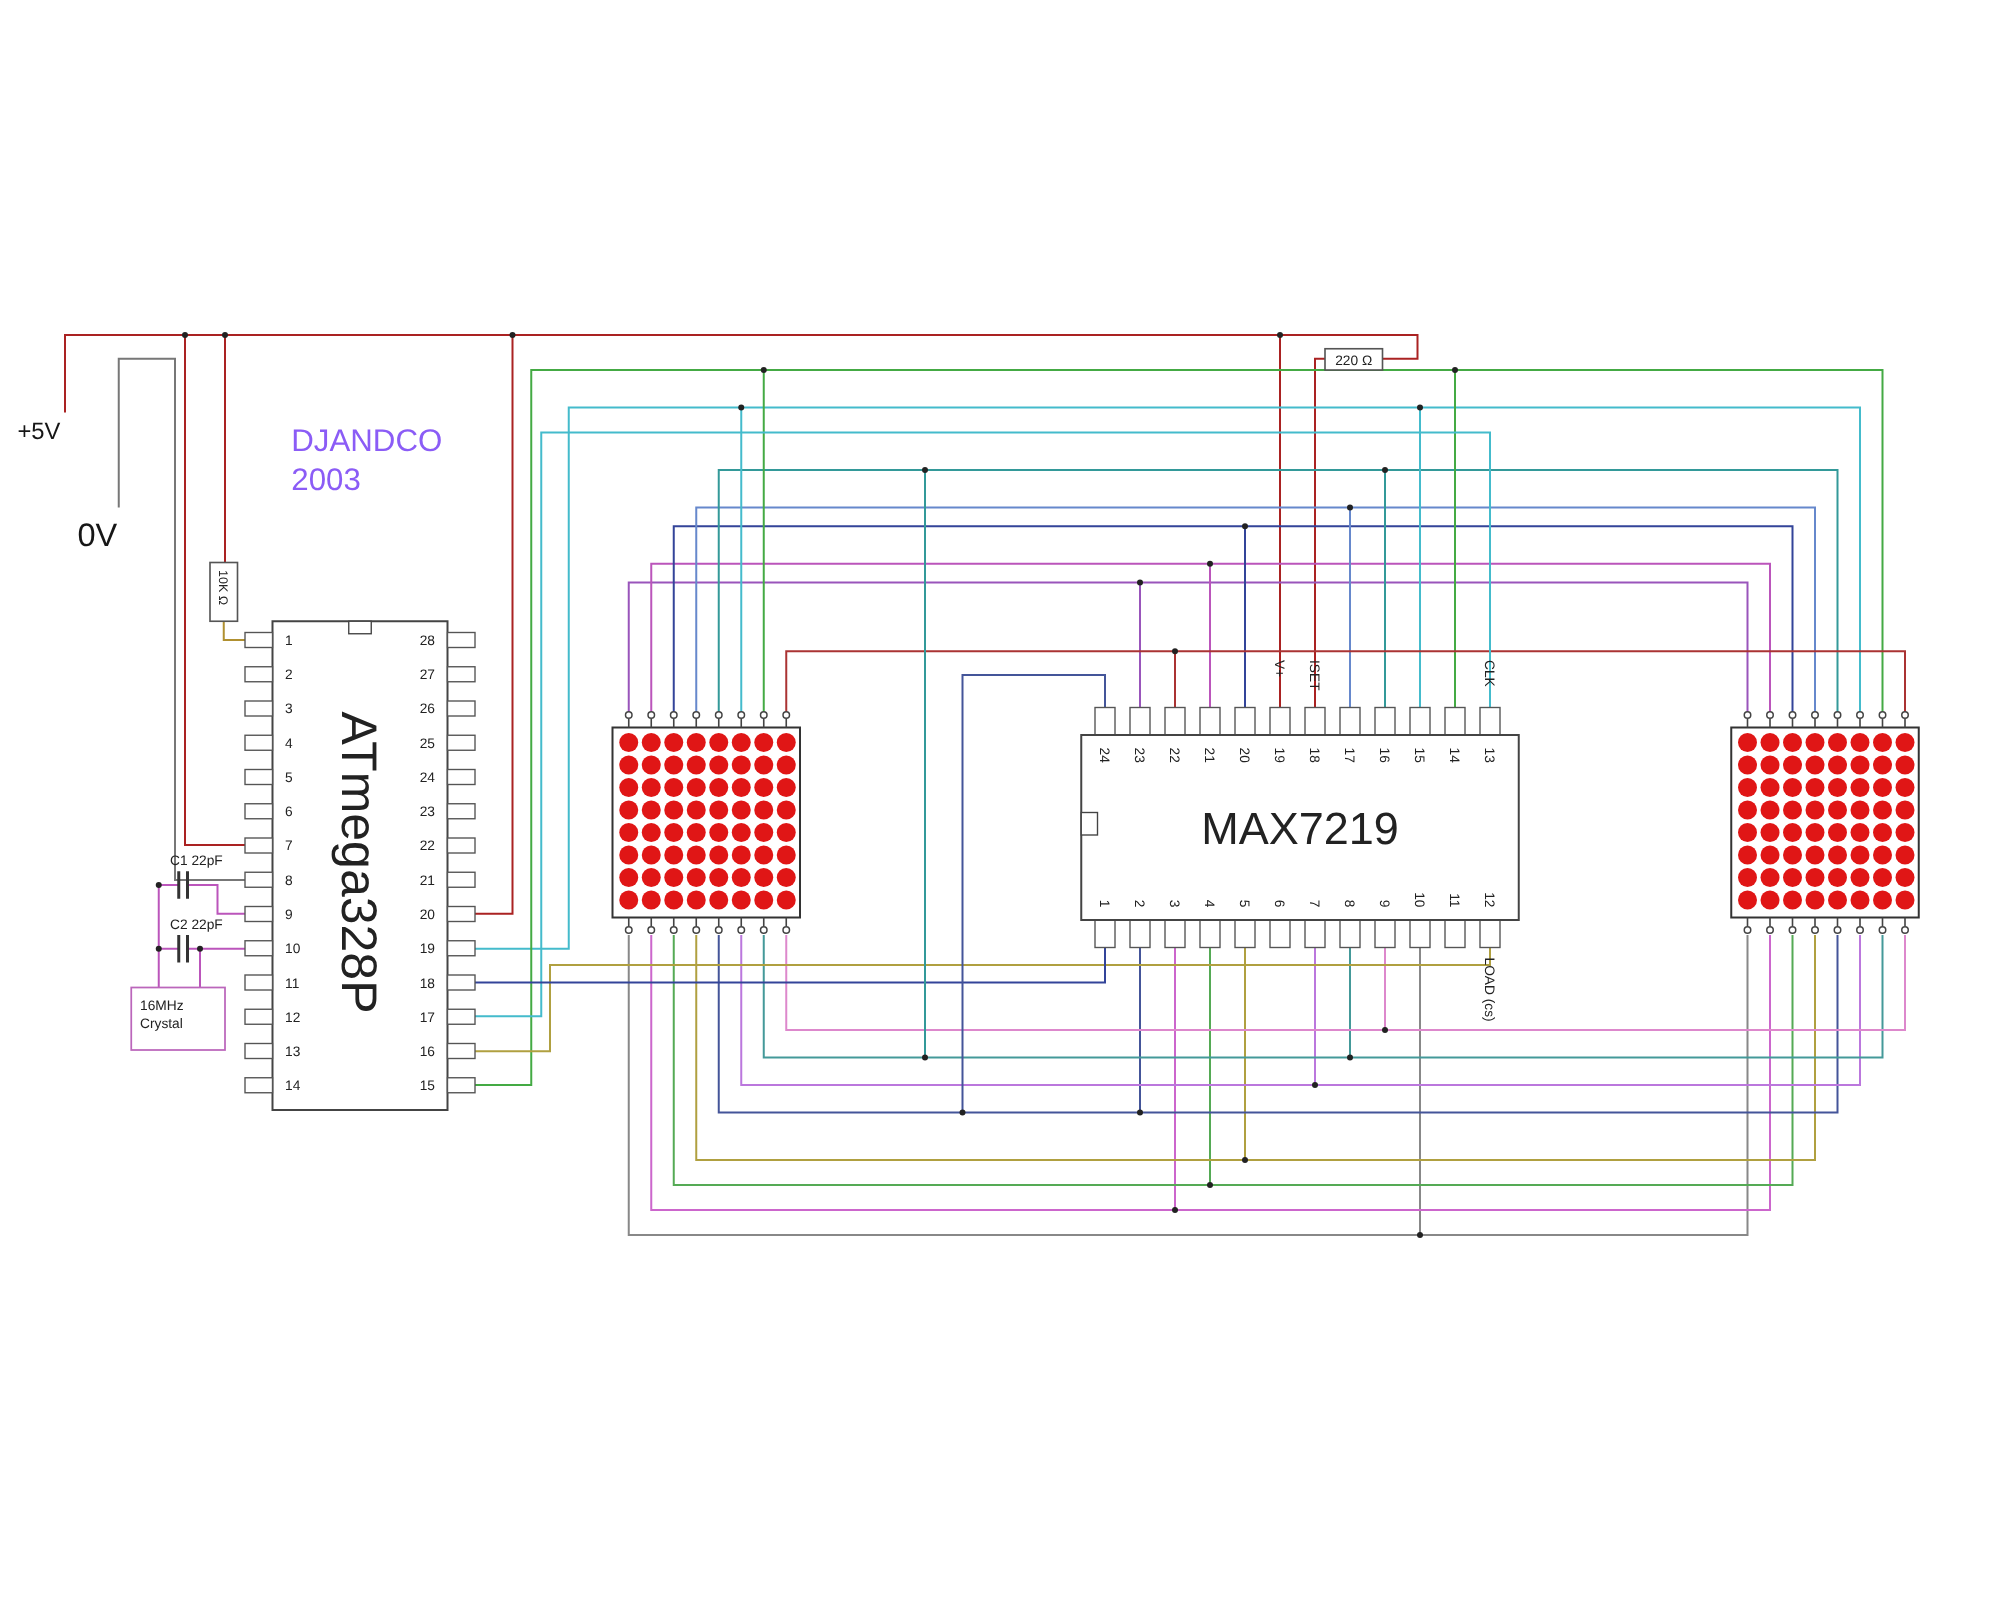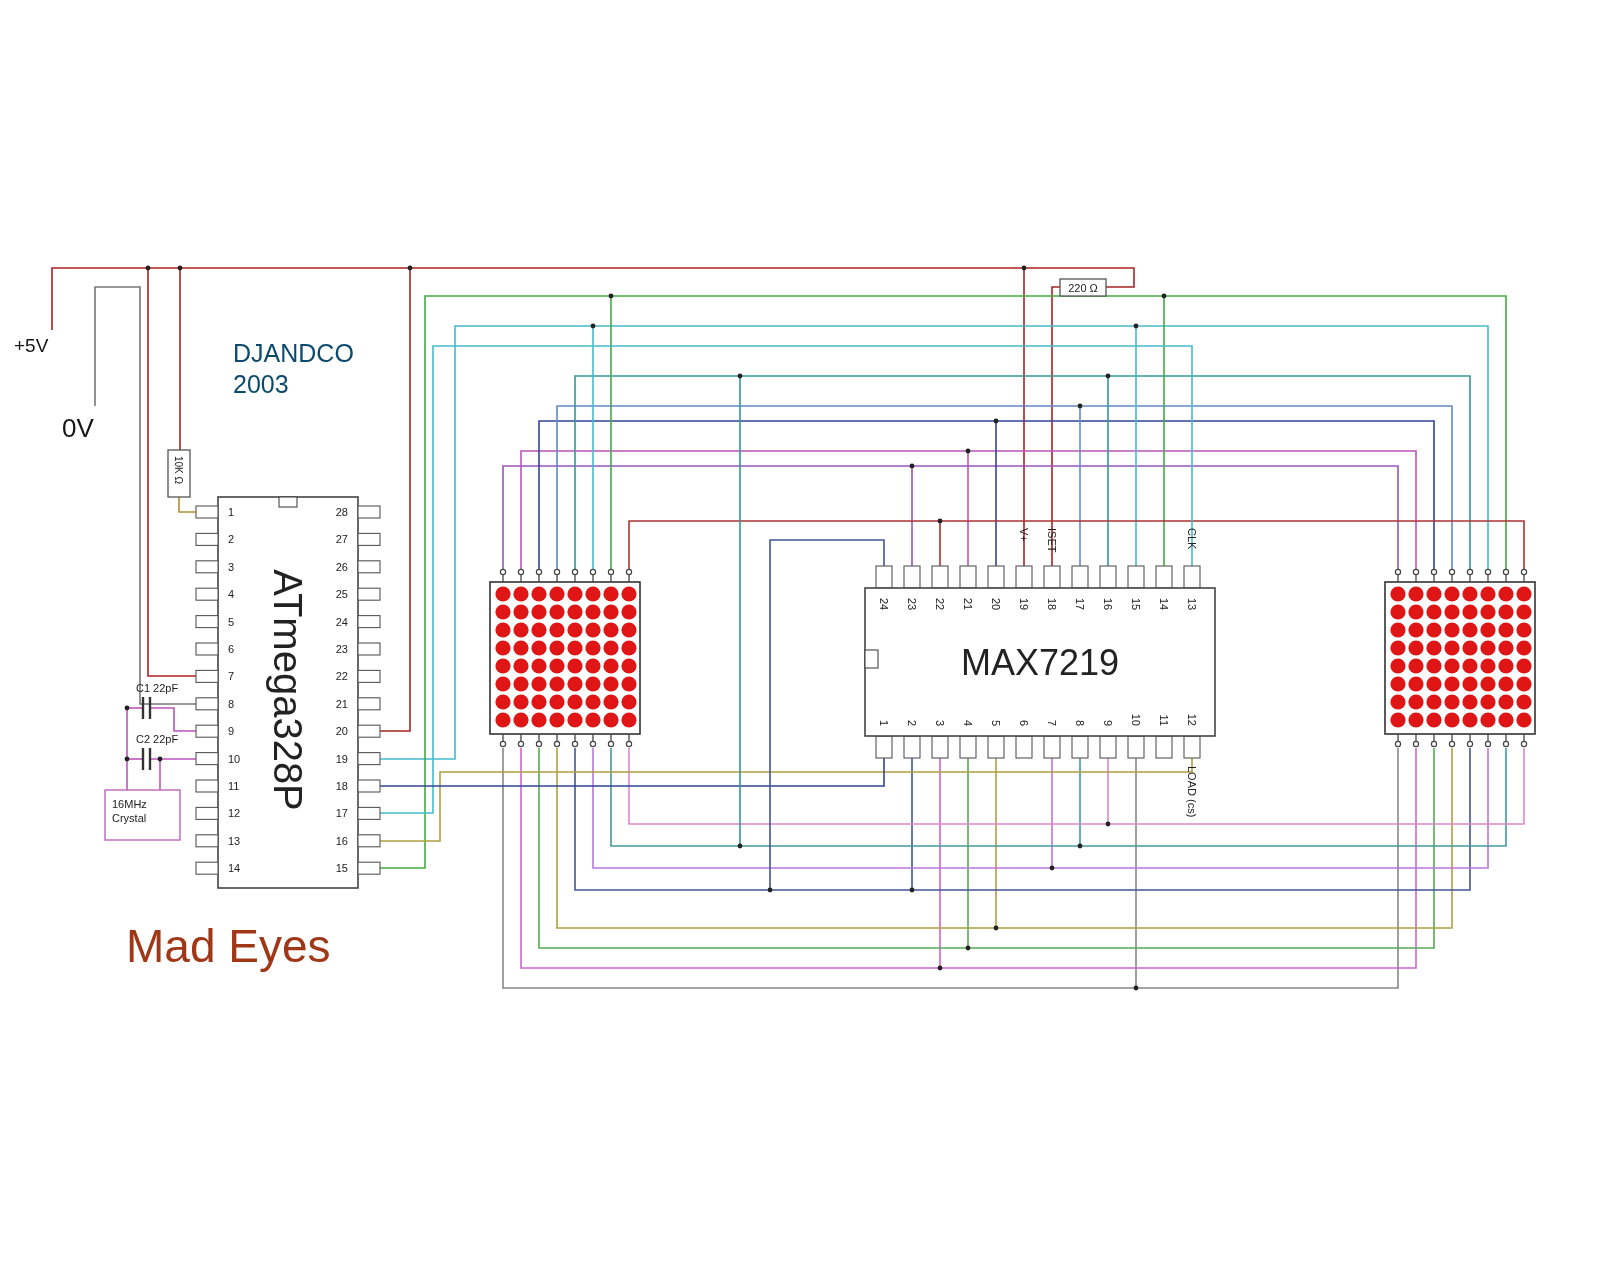--- a/index.html
+++ b/index.html
@@ -1,20 +1,20 @@
 <!DOCTYPE html>
 <html><head>
 <meta charset="utf-8">
 <style>
   html,body{margin:0;padding:0;background:#ffffff;}
   body{width:1600px;height:1280px;position:relative;font-family:"Liberation Sans",sans-serif;}
   .canvas{position:relative;width:1600px;height:1280px;overflow:hidden;background:#fff;}
   svg{position:absolute;left:0;top:0;}
   .lbl{position:absolute;white-space:nowrap;color:#161616;line-height:1.25;}
-  .brand{color:#0c4a6e;}
+  .brand{color:#8b5cf6;}
   .caption{color:#a03818;}
 </style>
 </head>
 <body>
 
 <div class="canvas">
   <svg id="schematic-svg" width="1600" height="1280" viewBox="0 0 1600 1280">
       <polyline points="52,330 52,268 1134,268 1134,287 1106,287" fill="none" stroke="#aa2222" stroke-width="1.6"></polyline>
       <polyline points="148,268 148,676 196,676" fill="none" stroke="#aa2222" stroke-width="1.6"></polyline>
       <polyline points="180,268 180,450" fill="none" stroke="#aa2222" stroke-width="1.6"></polyline>
@@ -418,14 +418,13 @@
       <circle cx="740" cy="376" r="2.4" fill="#222"></circle>
       <circle cx="740" cy="846" r="2.4" fill="#222"></circle>
     </svg>
 
   <div class="lbl" style="left:14px;top:334px;font-size:19px;text-align:center;">+5V</div>
   <div class="lbl" style="left:62px;top:412px;font-size:26px;">0V</div>
   <div class="lbl brand" style="left:233px;top:338px;font-size:25px;">
     <div>DJANDCO</div>
     <div>2003</div>
   </div>
-  <div class="lbl caption" style="left:126px;top:918px;font-size:46px;">Mad Eyes</div>
 </div>
 
 </body></html>

